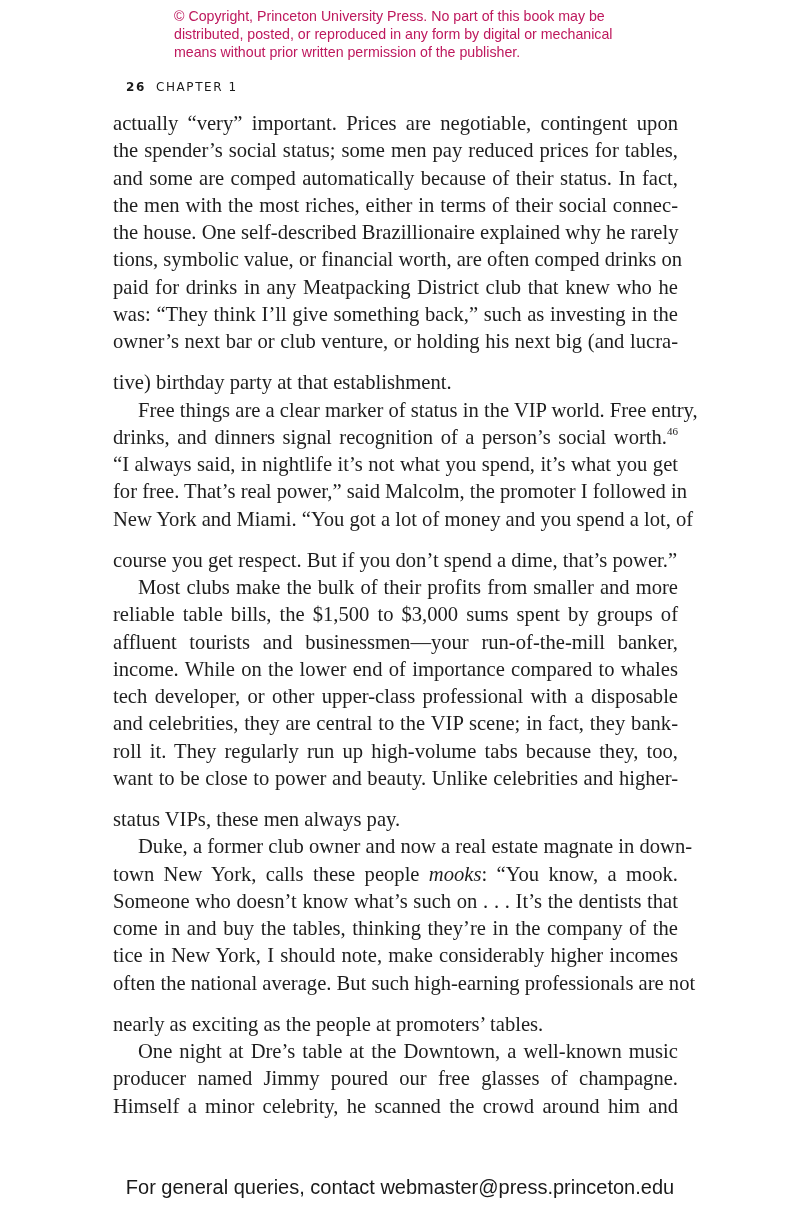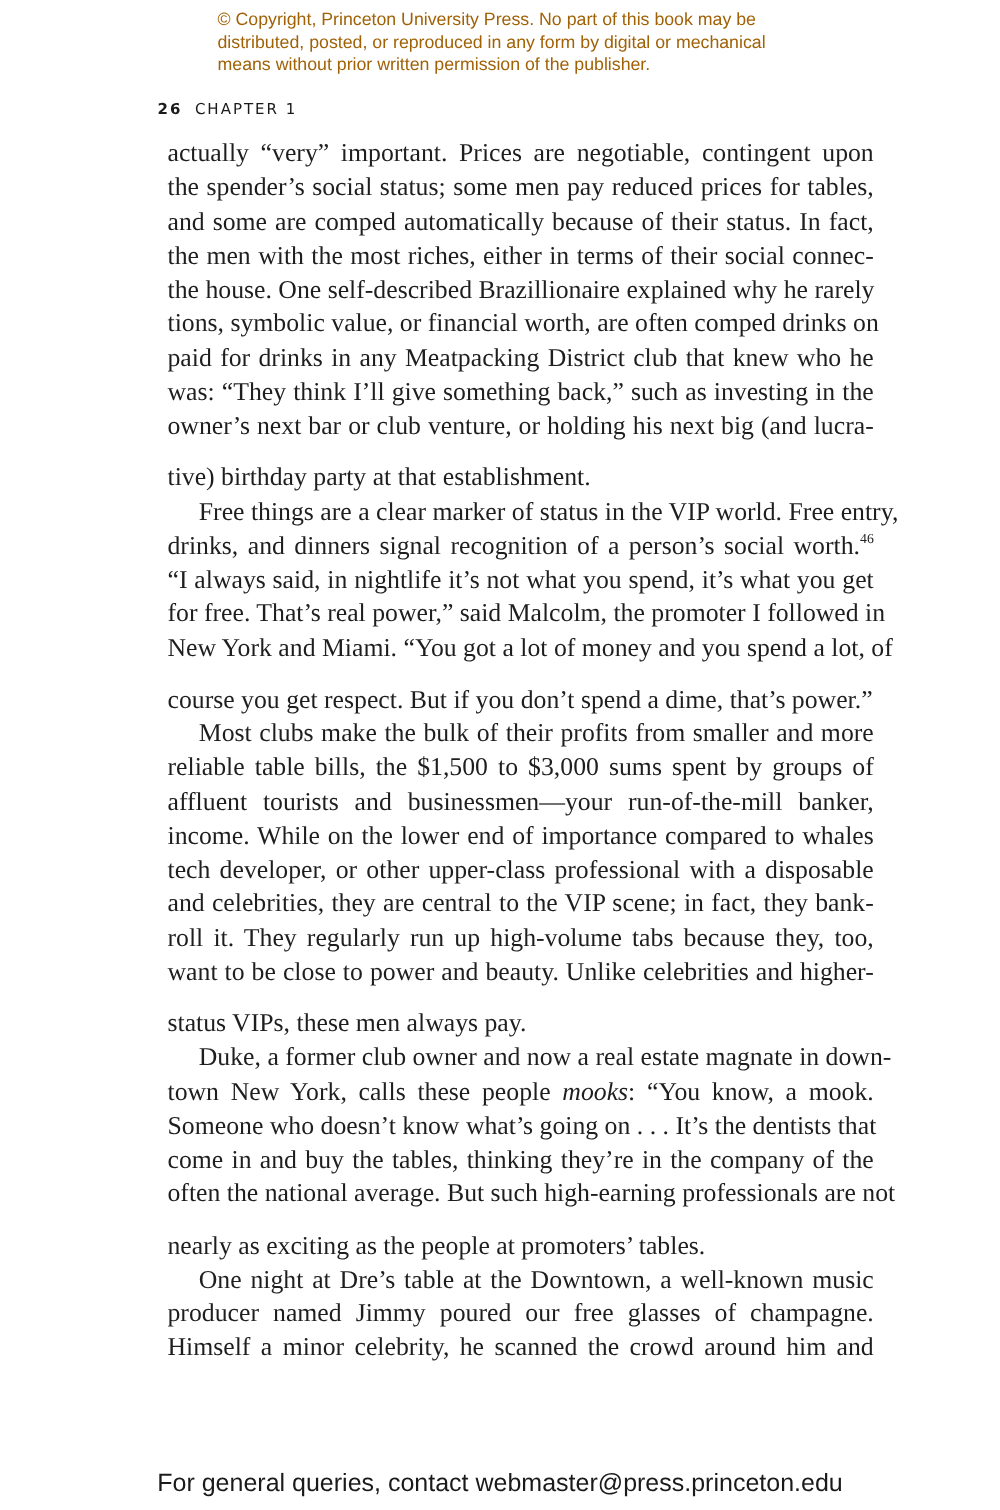--- a/index.html
+++ b/index.html
@@ -1,29 +1,29 @@
 <!DOCTYPE html>
 <html><head>
   <meta charset="utf-8">
   <style>
     html, body { margin: 0; padding: 0; background: #ffffff; }
     body { width: 800px; height: 1208px; position: relative; overflow: hidden; }
     .notice {
       position: absolute; left: 174px; top: 7px; width: 470px;
       font-family: "Liberation Sans", sans-serif; font-size: 14.2px; line-height: 18px;
-      color: #a16207;
+      color: #be185d;
     }
     .notice div { white-space: nowrap; }
     .running-head {
       position: absolute; left: 126px; top: 80px;
       font-family: "DejaVu Sans", sans-serif; font-size: 12px; letter-spacing: 1.6px; color: #1a1a1a;
     }
     .running-head .pg { font-weight: bold; margin-right: 10px; }
     .text {
-      position: absolute; left: 134px; top: 110px; width: 565px;
+      position: absolute; left: 113px; top: 110px; width: 565px;
       font-family: "Liberation Serif", serif; font-size: 20.6px; line-height: 27.25px; color: #1e1e1e;
     }
     .line { display: block; white-space: nowrap; text-align: justify; text-align-last: justify; height: 27.25px; }
     .line.last { text-align-last: left; margin-top: 14px; }
     .line.indent { padding-left: 25px; }
     .line i { font-style: italic; }
     sup { font-size: 11px; vertical-align: 9px; line-height: 0; }
     .footer {
       position: absolute; left: 0; width: 800px; top: 1176px; text-align: center;
       font-family: "Liberation Sans", sans-serif; font-size: 20px; color: #1a1a1a;
@@ -63,22 +63,23 @@
   <span class="line">reliable table bills, the $1,500 to $3,000 sums spent by groups of</span>
   <span class="line">affluent tourists and businessmen—your run-of-the-mill banker,</span>
   <span class="line">income. While on the lower end of importance compared to whales</span>
   <span class="line">tech developer, or other upper-class professional with a disposable</span>
   <span class="line">and celebrities, they are central to the VIP scene; in fact, they bank-</span>
   <span class="line">roll it. They regularly run up high-volume tabs because they, too,</span>
   <span class="line">want to be close to power and beauty. Unlike celebrities and higher-</span>
   <span class="line last">status VIPs, these men always pay.</span>
   <span class="line indent">Duke, a former club owner and now a real estate magnate in down-</span>
   <span class="line"><span>town New York, calls these people </span><i>mooks</i><span>: “You know, a mook.</span></span>
-  <span class="line">Someone who doesn’t know what’s going on . . . It’s the dentists that</span>
+  <span class="line">Someone who doesn’t know what’s such on . . . It’s the dentists that</span>
   <span class="line">come in and buy the tables, thinking they’re in the company of the</span>
+  <span class="line">tice in New York, I should note, make considerably higher incomes</span>
   <span class="line">often the national average. But such high-earning professionals are not</span>
   <span class="line last">nearly as exciting as the people at promoters’ tables.</span>
   <span class="line indent">One night at Dre’s table at the Downtown, a well-known music</span>
   <span class="line">producer named Jimmy poured our free glasses of champagne.</span>
   <span class="line">Himself a minor celebrity, he scanned the crowd around him and</span>
 </div>
 
 <div class="footer">For general queries, contact webmaster@press.princeton.edu</div>
 
 </body></html>

